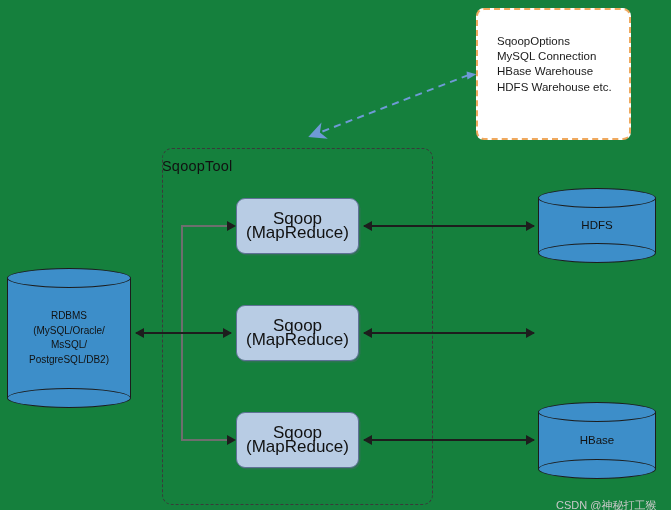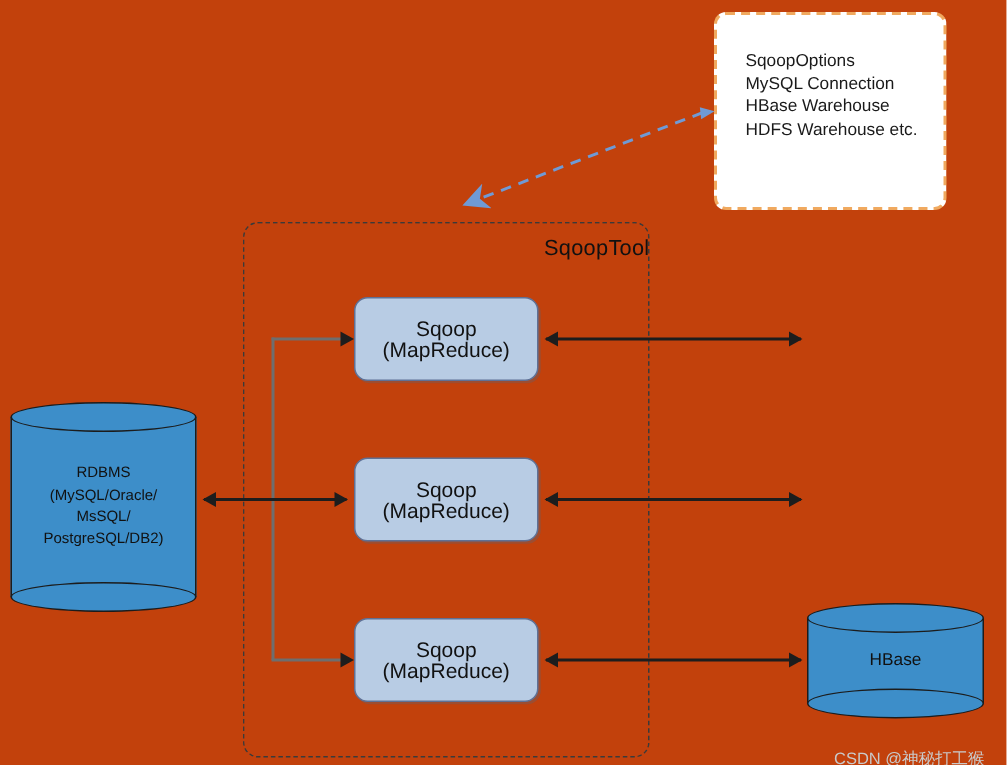--- a/index.html
+++ b/index.html
@@ -1,30 +1,30 @@
 <!DOCTYPE html>
 <html><head>
 <meta charset="utf-8">
 <style>
   html,body{margin:0;padding:0;background:#ffffff;}
   body{width:671px;height:510px;overflow:hidden;
        font-family:"Liberation Sans","DejaVu Sans",sans-serif;}
-  #stage{position:relative;width:671px;height:510px;background:#c2410c;}
+  #stage{position:relative;width:671px;height:510px;background:#15803d;}
 
   
   .abs{position:absolute;}
 
   
   .tool-box{
     left:162px;top:148px;width:271px;height:357px;
     border:1.6px dashed #3a3a3a;border-radius:10px;
     box-sizing:border-box;background:transparent;
   }
   .tool-title{
-    left:162px;top:158px;width:271px;text-align:right;
+    left:162px;top:158px;width:271px;text-align:left;
     font-size:14.5px;color:#111;letter-spacing:.2px;
   }
 
   
   .opt-box{
     left:476px;top:8px;width:155px;height:132px;
     border:2px dashed #f0a95f;border-radius:8px;box-sizing:border-box;
     background:#fff;
   }
   .opt-list{
@@ -32,21 +32,21 @@
     font-size:11.5px;line-height:15.2px;color:#1a1a1a;white-space:nowrap;
   }
   .opt-list div{height:15.2px;}
 
   
   .sqoop{
     width:123px;height:56px;left:236px;
     background:#b8cce4;border:1.4px solid #5f7196;border-radius:9px;
     box-sizing:border-box;
     display:flex;flex-direction:column;align-items:center;justify-content:center;
-    font-size:14px;color:#111;line-height:14px;
+    font-size:17px;color:#111;line-height:14px;
     box-shadow:1.5px 1.5px 0 rgba(90,100,120,.35);
   }
   .sqoop-1{top:198px;}
   .sqoop-2{top:305px;}
   .sqoop-3{top:412px;}
 
   
   .cyl{position:absolute;}
   .cyl .body{
     position:absolute;left:0;right:0;top:10px;bottom:10px;
@@ -168,20 +168,26 @@
     <div class="cap-label">
       <div>
         <div>RDBMS</div>
         <div>(MySQL/Oracle/</div>
         <div>MsSQL/</div>
         <div>PostgreSQL/DB2)</div>
       </div>
     </div>
   </div>
 
+  <div class="cyl cyl-hdfs">
+    <div class="body"></div>
+    <div class="bot"></div>
+    <div class="top"></div>
+    <div class="cap-label">HDFS</div>
+  </div>
 
 
   <div class="cyl cyl-hbase">
     <div class="body"></div>
     <div class="bot"></div>
     <div class="top"></div>
     <div class="cap-label">HBase</div>
   </div>
 
   <div class="abs watermark">CSDN @神秘打工猴</div>

